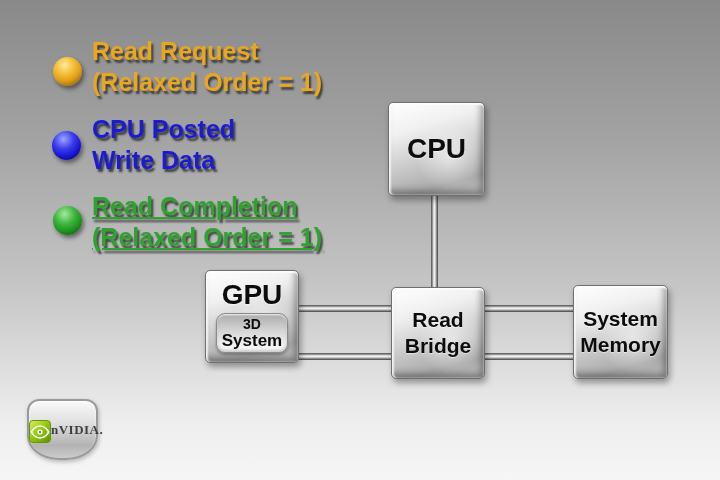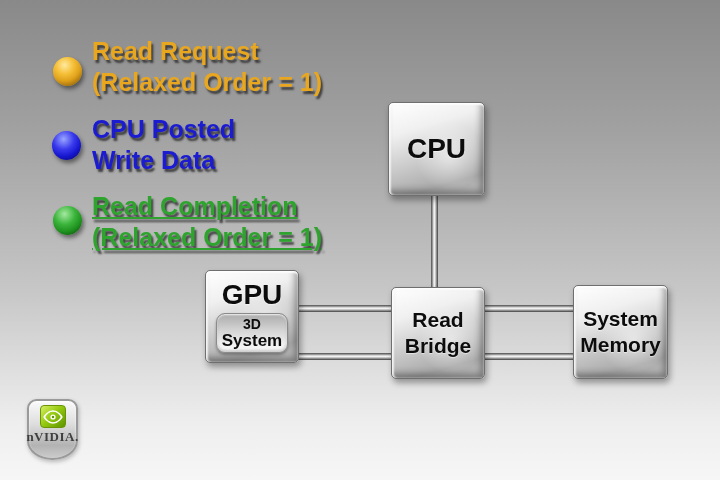--- a/index.html
+++ b/index.html
@@ -67,26 +67,26 @@
     background:linear-gradient(180deg,#ababab 0%,#d6d6d6 45%,#f4f4f4 85%,#ffffff 100%);
     border:1px solid #8b8b8b;
     box-shadow:inset 0 1px 2px rgba(255,255,255,.9),inset 0 -2px 3px rgba(0,0,0,.22),0 2px 3px rgba(0,0,0,.3);
     display:flex;flex-direction:column;align-items:center;justify-content:center;
   }
   .sub-line1{font-size:14px;line-height:15px;font-weight:bold;color:#0c0c0c;}
   .sub-line2{font-size:17px;line-height:18px;font-weight:bold;color:#0c0c0c;}
 
   
   .nv-badge{
-    position:absolute;left:27px;top:399px;width:51px;height:61px;
+    position:absolute;left:27px;top:399px;width:71px;height:61px;
     border-radius:12px 12px 32px 32px / 12px 12px 24px 24px;
     background:linear-gradient(180deg,#fafafa 0%,#dedede 40%,#b3b3b3 78%,#cccccc 100%);
     border:2px solid #9a9a9a;
     box-shadow:inset 0 1px 2px #fff,1px 2px 4px rgba(0,0,0,.25);
-    display:flex;flex-direction:column;align-items:center;
+    display:flex;flex-direction:row;align-items:center;
     box-sizing:border-box;
   }
   .nv-eye{
     width:26px;height:23px;margin-top:4px;border-radius:4px;
     background:linear-gradient(135deg,#d8ee62 0%,#96cb12 45%,#5d9400 100%);
     border:1px solid #6a9405;
     display:flex;align-items:center;justify-content:center;
     box-sizing:border-box;
   }
   .nv-word{

